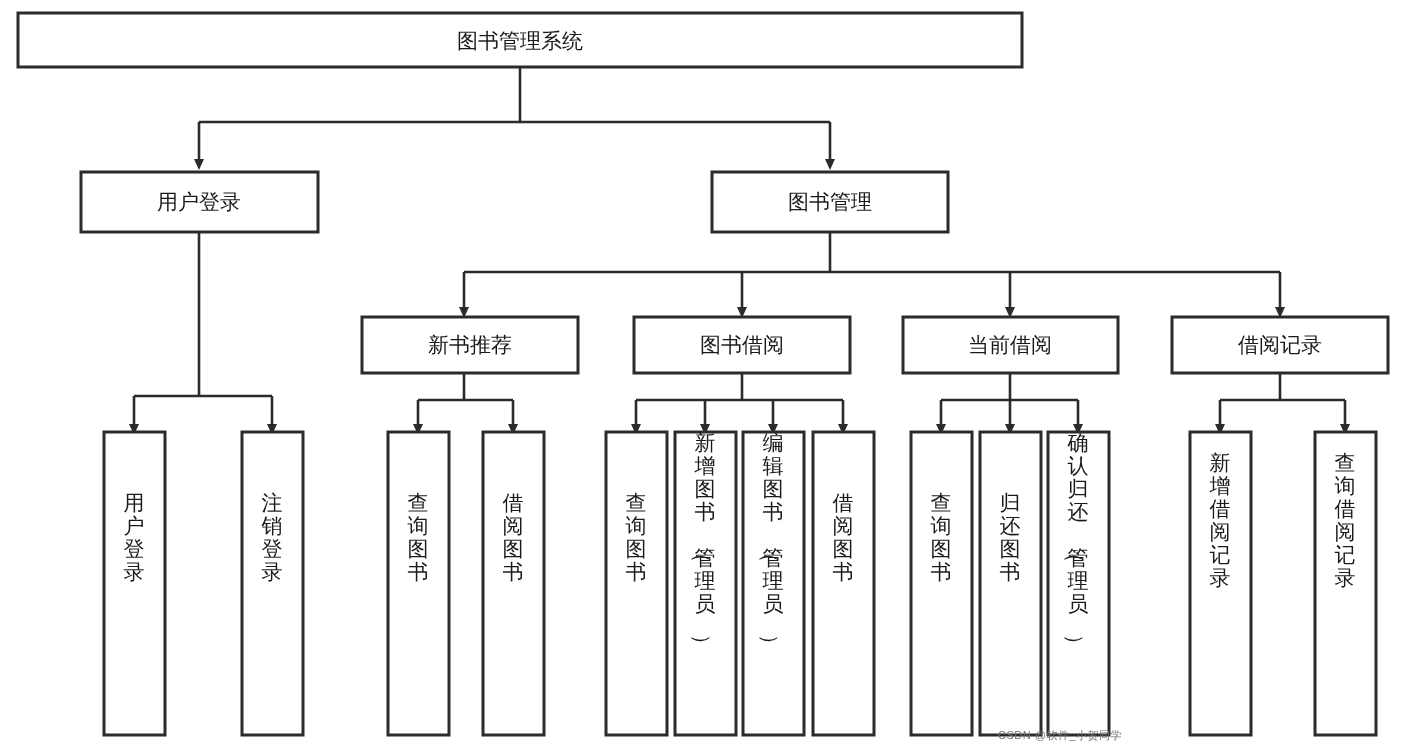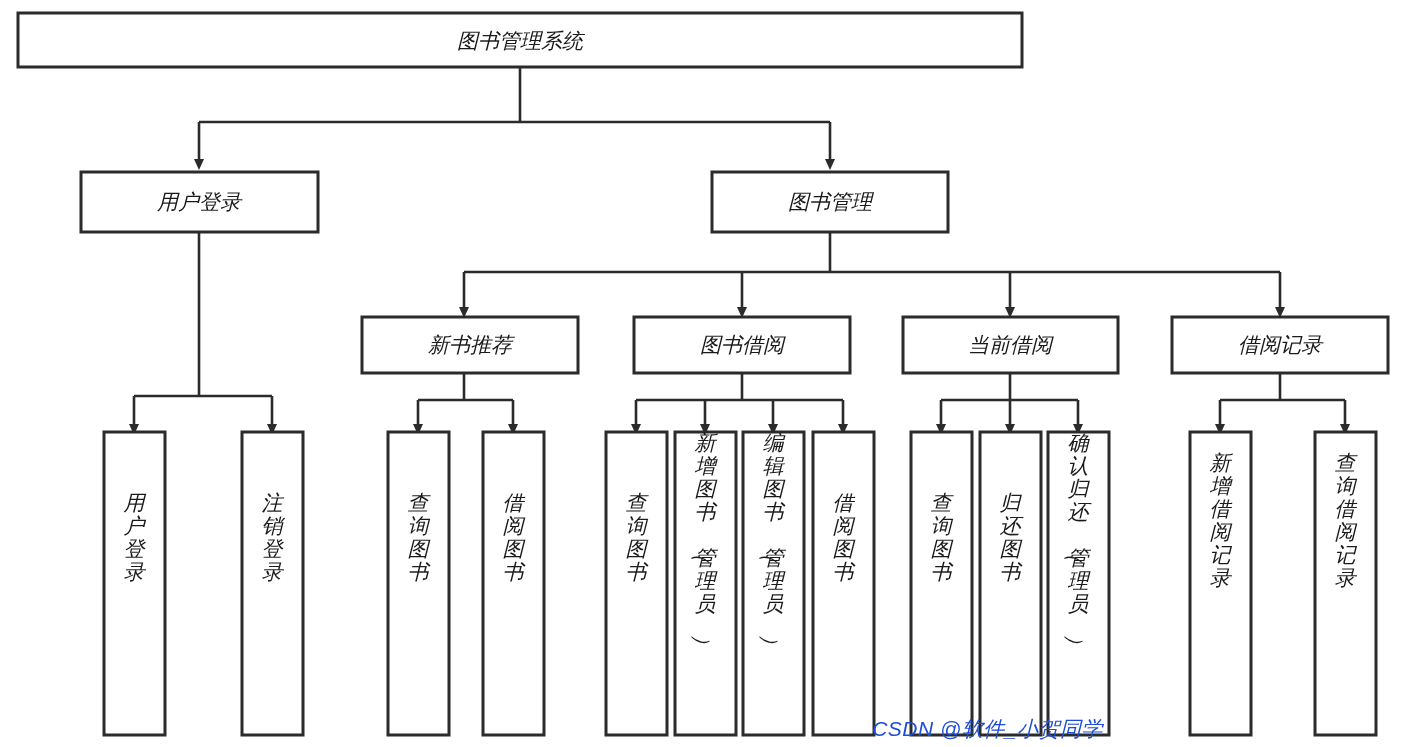--- a/index.html
+++ b/index.html
@@ -1,36 +1,36 @@
 <!DOCTYPE html>
 <html><head>
 <meta charset="utf-8">
 <style>
   html,body{margin:0;padding:0;background:#ffffff;}
   body{
     width:1405px;height:747px;overflow:hidden;
     font-family:"Liberation Sans","DejaVu Sans",sans-serif;
   }
-  #diagram-root{position:relative;width:1122px;height:747px;background:#fff;font-style:italic;}
+  #diagram-root{position:relative;width:1122px;height:747px;background:#fff;}
   svg#tree{position:absolute;top:0;left:0;width:1405px;height:747px;}
   .nodebox{fill:#ffffff;stroke:#2b2b2b;stroke-width:3;}
   .connector{stroke:#2b2b2b;stroke-width:2.6;fill:none;stroke-linecap:butt;}
   .arrowhead{fill:#2b2b2b;stroke:none;}
   .node-label-h{
     font-family:"Liberation Sans","DejaVu Sans",sans-serif;
     font-size:21px;fill:#1a1a1a;text-anchor:middle;dominant-baseline:middle;
   }
   .node-label-v{
     font-family:"Liberation Sans","DejaVu Sans",sans-serif;
     font-size:21px;fill:#1a1a1a;
   }
   .watermark{
-    position:absolute;right:19px;bottom:4px;
-    font-family:"Liberation Sans","DejaVu Sans",sans-serif;
-    font-size:21px;color:#1d4ed8;letter-spacing:.5px;
+    position:absolute;right:0;bottom:4px;
+    font-family:"Liberation Sans","DejaVu Sans",sans-serif;
+    font-size:11px;color:#737373;letter-spacing:.5px;
     white-space:nowrap;pointer-events:none;
   }
 </style>
 </head>
 <body>
 
 <div id="diagram-root">
 
   <svg id="tree" viewBox="0 0 1405 747">
     <defs>

